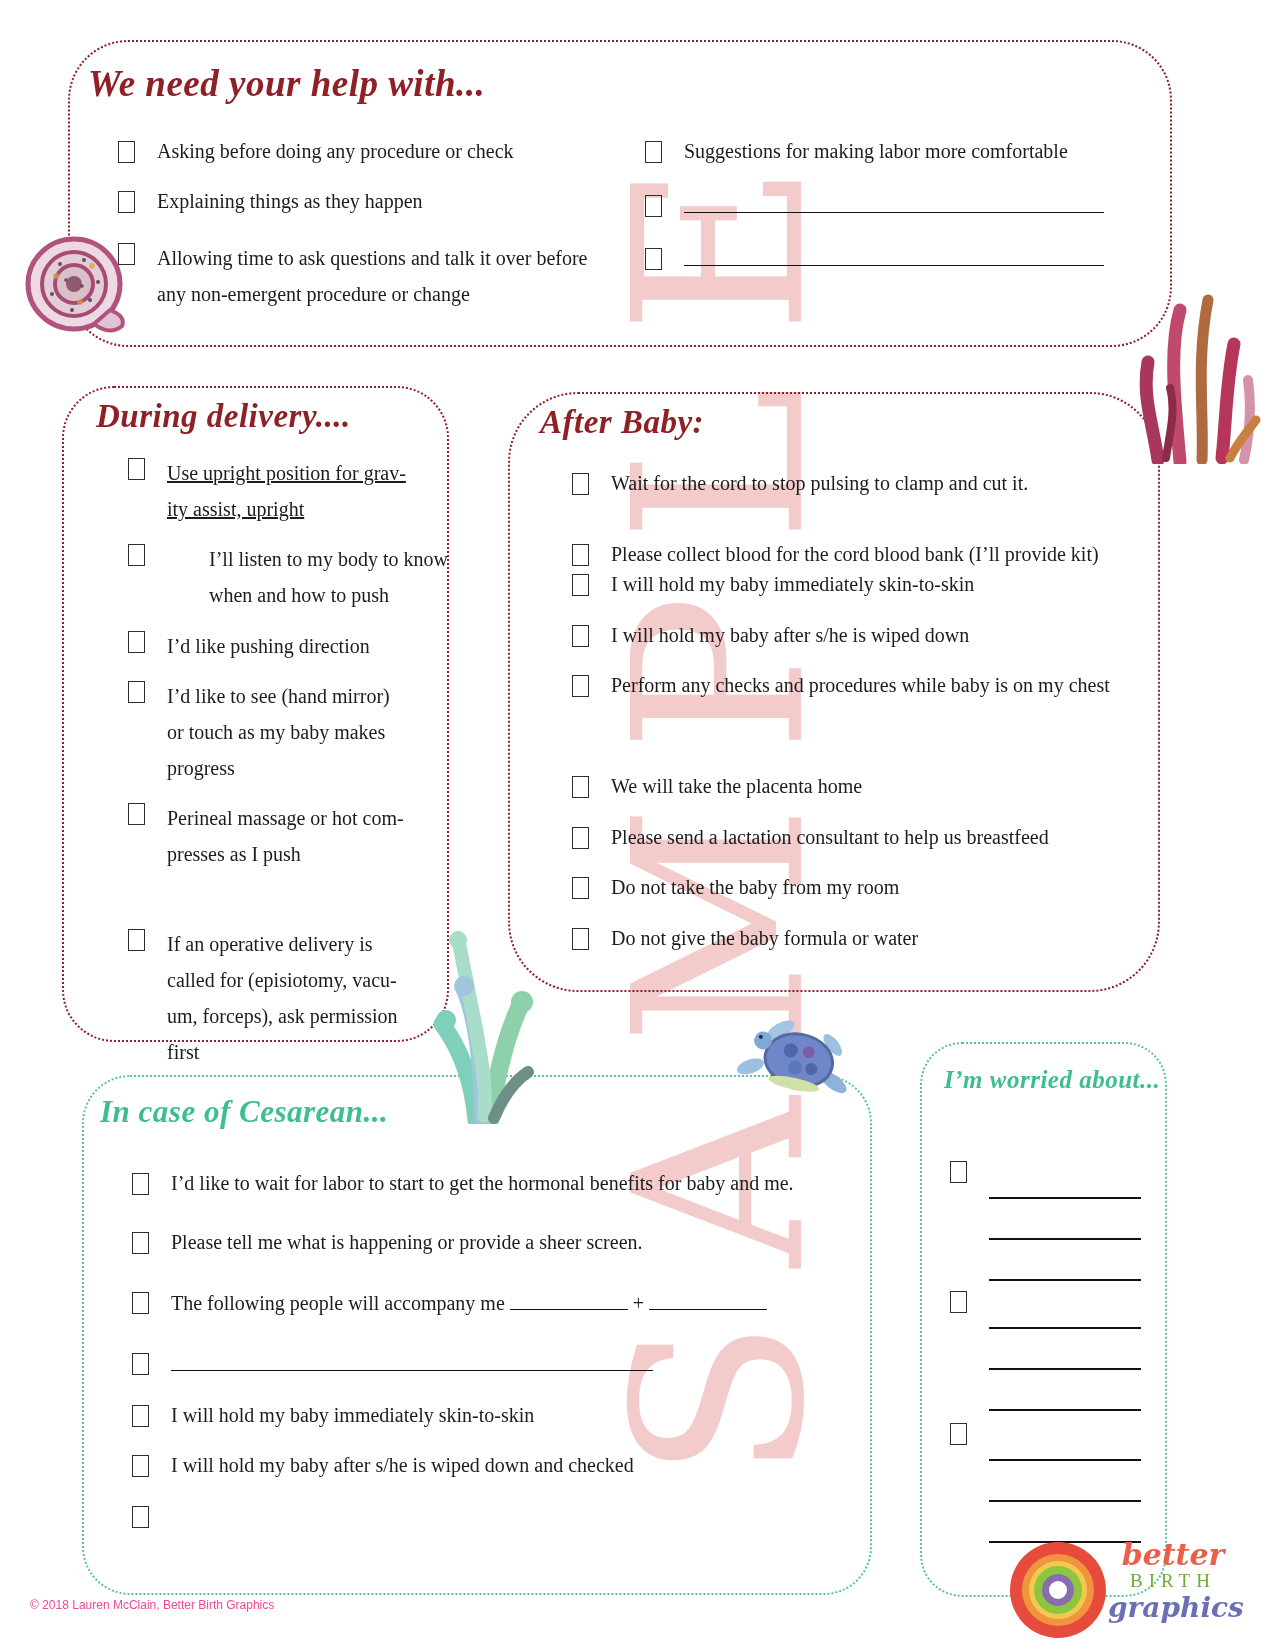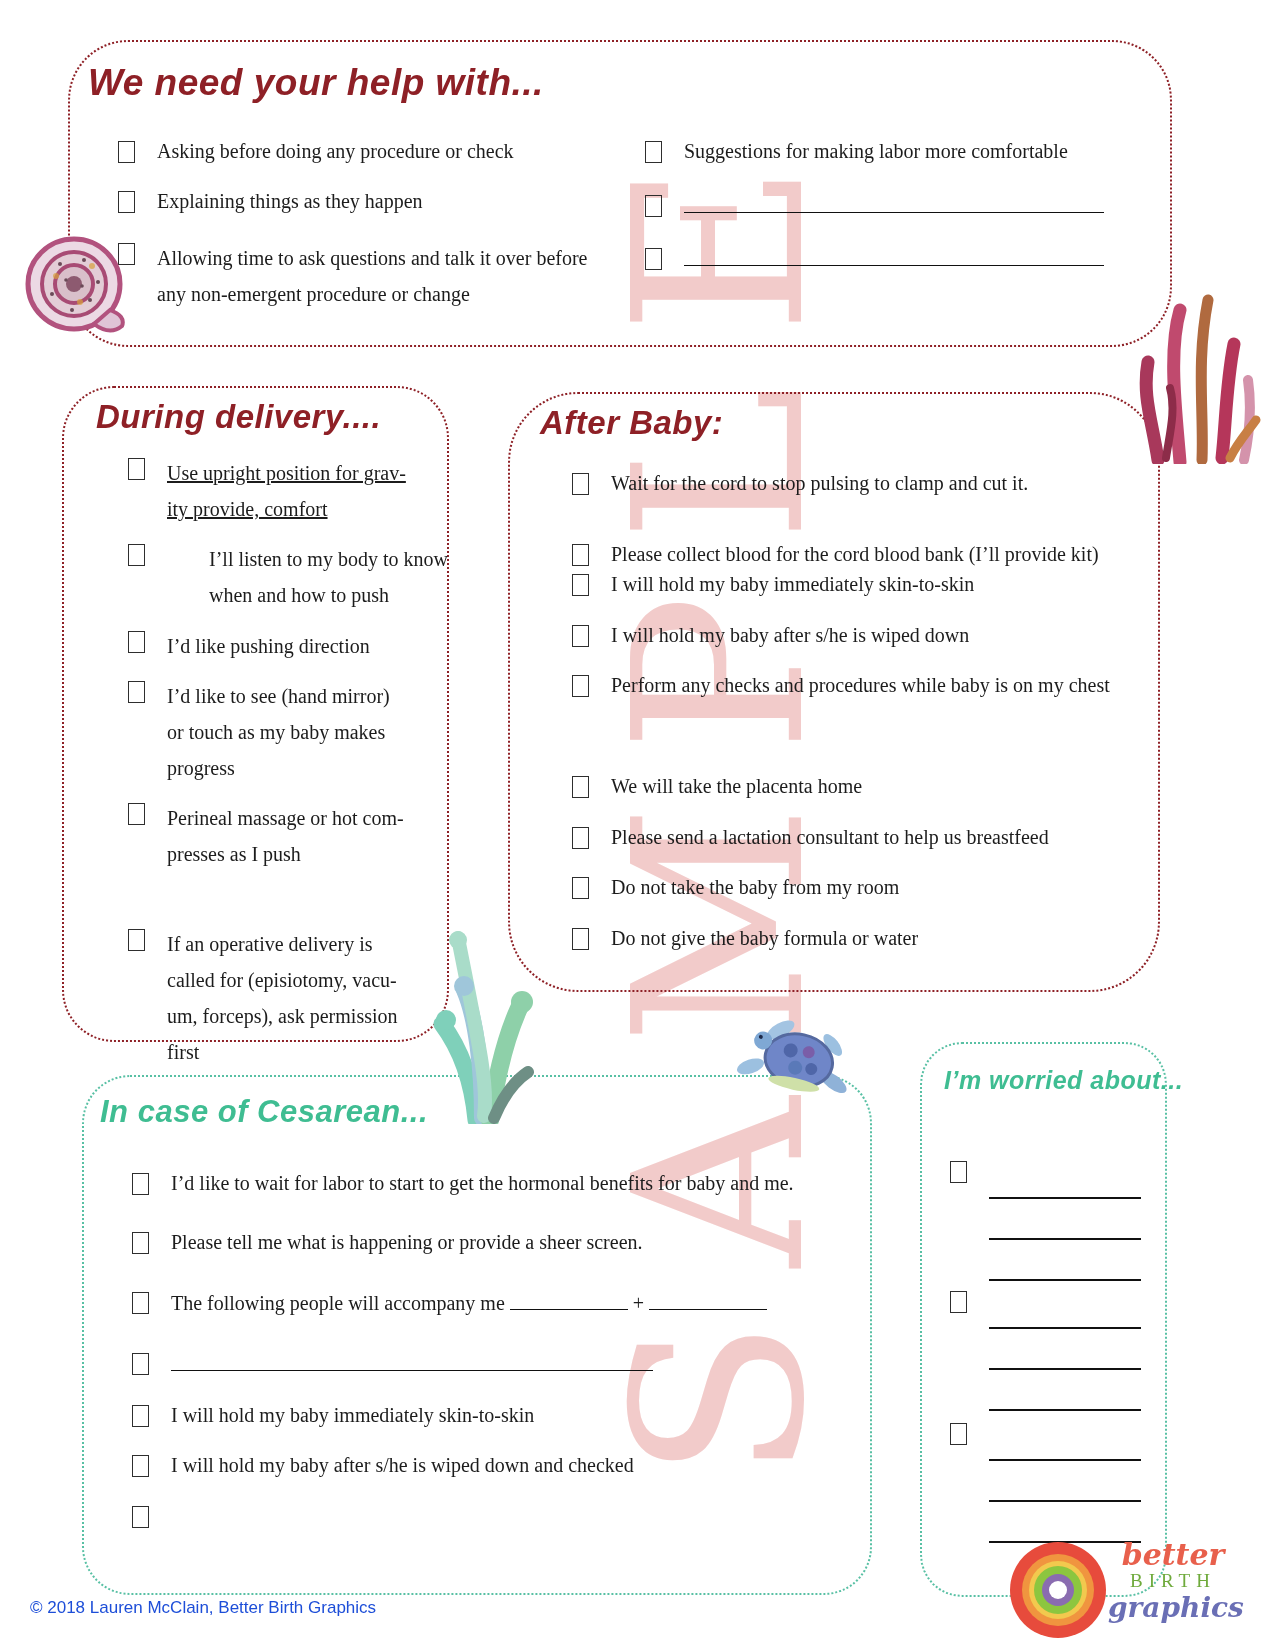--- a/index.html
+++ b/index.html
@@ -8,38 +8,38 @@
   
   #watermark{position:absolute;left:75px;top:710px;width:1290px;height:250px;
      transform:rotate(-90deg);transform-origin:center center;
      font-family:"DejaVu Serif", serif;font-size:235px;font-weight:400;
      letter-spacing:52px;text-align:center;line-height:250px;
      color:#f2cbca;z-index:1;user-select:none;}
   
   .dotbox{position:absolute;border:2.4px dotted #8e2026;border-radius:60px;z-index:2;background:transparent;}
   .dotbox.teal{border-color:#58c0a4;border-radius:48px;}
   
-  .script{position:absolute;z-index:4;font-family:Liberation Sans, sans-serif;
+  .script{position:absolute;z-index:4;font-family:Liberation Serif, serif;
      font-style:italic;font-weight:bold;color:#8e2026;letter-spacing:0.5px;}
   .script.teal{color:#3fbd92;}
   
   .chk{position:absolute;display:flex;z-index:4;}
   .cb{width:15px;height:20px;border:1.7px solid #2e2e2e;flex:none;margin-top:3px;background:#fff0;}
   .lines{margin-left:22px;}
   .lines > span{display:block;font-size:20px;line-height:36px;white-space:nowrap;}
   .single .lines > span{line-height:26px;}
   .blankline{display:inline-block;border-bottom:1.8px solid #111;height:20px;vertical-align:baseline;}
   .inlinefill{font-size:20px;line-height:26px;white-space:nowrap;}
   
   .wgroup{position:absolute;display:flex;z-index:4;}
   .wlines{margin-left:22px;}
   .wline{display:block;width:152px;height:39px;border-bottom:2px solid #111;}
   
   #footer{position:absolute;left:30px;top:1598px;z-index:5;
-     font-family:"Liberation Sans", sans-serif;font-size:17px;color:#1d4ed8;}
+     font-family:"Liberation Sans", sans-serif;font-size:12px;color:#ec4899;}
   
   .deco{position:absolute;z-index:6;}
   
   .logo-script{font-family:"DejaVu Serif", serif;font-style:italic;font-weight:bold;}
 </style>
 </head>
 <body>
 
 <div id="page">
 
@@ -87,21 +87,21 @@
       </div>
   </div>
 
   <div class="dotbox" style="left:62px;top:386px;width:383px;height:652px;border-radius:52px;"></div>
   <div class="script" style="left:96px;top:398px;font-size:33px;">During delivery....</div>
 
   <div class="chk" style="left:128px;top:455px;text-decoration:underline;">
     <span class="cb"></span>
     <div class="lines">
       <span>Use upright position for grav-</span>
-      <span>ity provide, comfort</span>
+      <span>ity assist, upright</span>
     </div>
   </div>
   <div class="chk" style="left:128px;top:541px;gap:42px;">
     <span class="cb"></span>
     <div class="lines">
       <span>I’ll listen to my body to know</span>
       <span>when and how to push</span>
     </div>
   </div>
   <div class="chk" style="left:128px;top:628px;">

